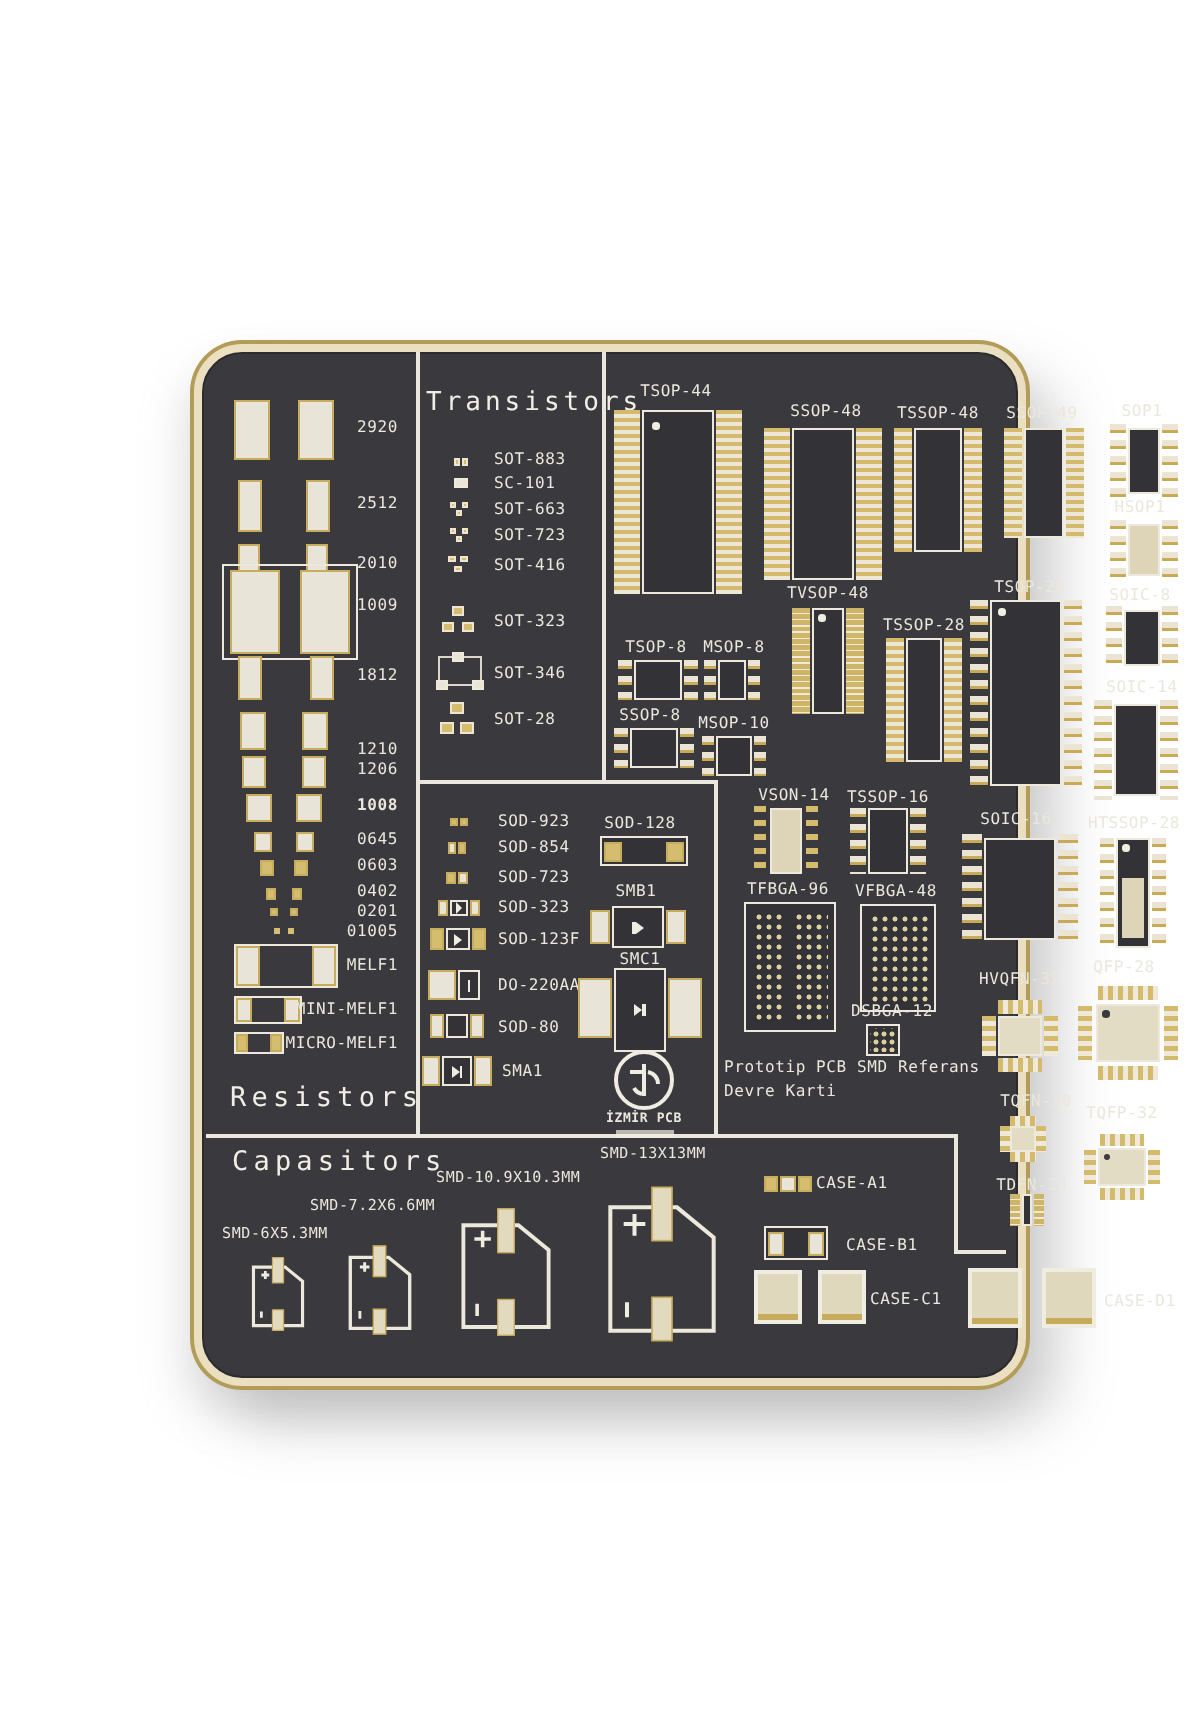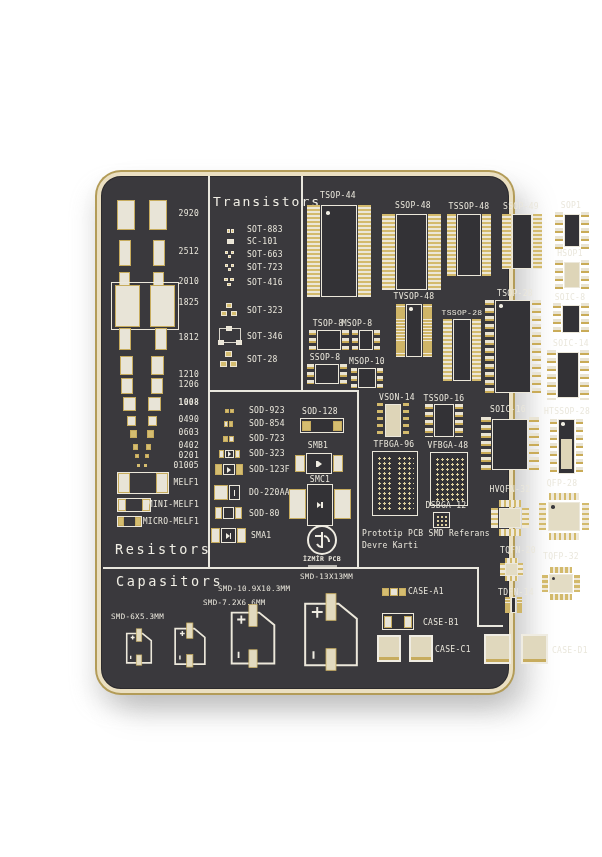--- a/index.html
+++ b/index.html
@@ -88,21 +88,21 @@
    <div class="lbl r" style="top:72px;">2512</div>
    <div class="res" style="left:18px;top:96px;gap:23px;">
           <span class="pad" style="width:11px;height:22px;"></span>
           <span class="pad" style="width:11px;height:22px;"></span>
         </div>
    <div class="lbl r" style="top:102px;">2010</div>
    <div class="res outl" style="left:10px;top:106px;gap:10px;">
           <span class="pad" style="width:25px;height:42px;"></span>
           <span class="pad" style="width:25px;height:42px;"></span>
         </div>
-   <div class="lbl r" style="top:123px;">1825</div>
+   <div class="lbl r" style="top:123px;">1009</div>
    <div class="res" style="left:18px;top:152px;gap:24px;">
           <span class="pad" style="width:12px;height:22px;"></span>
           <span class="pad" style="width:12px;height:22px;"></span>
         </div>
    <div class="lbl r" style="top:158px;">1812</div>
    <div class="res" style="left:19px;top:180px;gap:18px;">
           <span class="pad" style="width:13px;height:19px;"></span>
           <span class="pad" style="width:13px;height:19px;"></span>
         </div>
    <div class="lbl r" style="top:195px;">1210</div>
@@ -113,21 +113,21 @@
    <div class="lbl r" style="top:205px;">1206</div>
    <div class="res" style="left:22px;top:221px;gap:12px;">
           <span class="pad" style="width:13px;height:14px;"></span>
           <span class="pad" style="width:13px;height:14px;"></span>
         </div>
    <div class="lbl r" style="top:223px;font-weight:bold;">1008</div>
    <div class="res" style="left:26px;top:240px;gap:12px;">
           <span class="pad" style="width:9px;height:10px;"></span>
           <span class="pad" style="width:9px;height:10px;"></span>
         </div>
-   <div class="lbl r" style="top:240px;">0490</div>
+   <div class="lbl r" style="top:240px;">0645</div>
    <div class="res" style="left:29px;top:254px;gap:10px;">
           <span class="pad g" style="width:7px;height:8px;"></span>
           <span class="pad g" style="width:7px;height:8px;"></span>
         </div>
    <div class="lbl r" style="top:253px;">0603</div>
    <div class="res" style="left:32px;top:268px;gap:8px;">
           <span class="pad g" style="width:5px;height:6px;"></span>
           <span class="pad g" style="width:5px;height:6px;"></span>
         </div>
    <div class="lbl r" style="top:266px;">0402</div>
@@ -350,35 +350,35 @@
 
    <div class="lbl c" style="left:313px;top:117px;">TVSOP-48</div>
    <div class="chip" style="left:295px;top:128px;width:36px;height:53px;">
           <div class="pins goldish" style="width:9px;"></div>
           <div class="body">
             <span class="p1" style="left:2px;top:2px;"></span>
           </div>
           <div class="pins goldish" style="width:9px;"></div>
         </div>
 
-   <div class="lbl c" style="left:361px;top:133px;font-family:Liberation Mono, monospace;">TSSOP-28</div>
+   <div class="lbl c" style="left:361px;top:133px;">TSSOP-28</div>
    <div class="chip" style="left:342px;top:143px;width:38px;height:62px;">
           <div class="pins" style="width:9px;"></div>
           <div class="body"></div>
           <div class="pins" style="width:9px;"></div>
         </div>
 
    <div class="lbl c" style="left:227px;top:144px;">TSOP-8</div>
    <div class="chip" style="left:208px;top:154px;width:40px;height:20px;">
           <div class="pins sp" style="width:7px;"></div>
           <div class="body"></div>
           <div class="pins sp" style="width:7px;"></div>
         </div>
 
-   <div class="lbl c" style="left:256px;top:144px;">MSOP-8</div>
+   <div class="lbl c" style="left:266px;top:144px;">MSOP-8</div>
    <div class="chip" style="left:251px;top:154px;width:28px;height:20px;">
           <div class="pins sp" style="width:6px;"></div>
           <div class="body"></div>
           <div class="pins sp" style="width:6px;"></div>
         </div>
 
    <div class="lbl c" style="left:224px;top:178px;">SSOP-8</div>
    <div class="chip" style="left:206px;top:188px;width:40px;height:20px;">
           <div class="pins sp" style="width:7px;"></div>
           <div class="body"></div>
@@ -516,21 +516,21 @@
    <div class="h1" style="left:15px;top:397px;">Capasitors</div>
 
    <div class="lbl sm" style="left:10px;top:437px;">SMD-6X5.3MM</div>
    <svg style="left: 24px; top: 452px; position: absolute;" width="28" height="38" viewBox="0 0 66 96">
           <polygon points="2,14 42,14 64,32 64,88 2,88" fill="none" stroke="#ece8db" stroke-width="4"></polygon>
           <rect x="26" y="2" width="14" height="32" fill="#e2dabf" stroke="#c7ac5e" stroke-width="1.5"></rect>
           <rect x="26" y="68" width="14" height="26" fill="#e2dabf" stroke="#c7ac5e" stroke-width="1.5"></rect>
           <path d="M12 24 h10 M17 19 v10 M12 78 v-8" stroke="#efece2" stroke-width="3.5" fill="none"></path>
         </svg>
 
-   <div class="lbl sm" style="left:54px;top:423px;margin-left:48px;">SMD-7.2X6.6MM</div>
+   <div class="lbl sm" style="left:54px;top:423px;">SMD-7.2X6.6MM</div>
    <svg style="left: 70px; top: 446px; position: absolute;" width="38" height="46" viewBox="0 0 66 96">
           <polygon points="2,14 42,14 64,32 64,88 2,88" fill="none" stroke="#ece8db" stroke-width="3.5"></polygon>
           <rect x="26" y="2" width="13" height="32" fill="#e2dabf" stroke="#c7ac5e" stroke-width="1.5"></rect>
           <rect x="26" y="68" width="13" height="26" fill="#e2dabf" stroke="#c7ac5e" stroke-width="1.5"></rect>
           <path d="M12 24 h10 M17 19 v10 M12 78 v-8" stroke="#efece2" stroke-width="3" fill="none"></path>
         </svg>
 
    <div class="lbl sm" style="left:117px;top:409px;">SMD-10.9X10.3MM</div>
    <svg style="left: 123px; top: 427px; position: absolute;" width="58" height="66" viewBox="0 0 66 96">
           <polygon points="2,14 42,14 64,32 64,88 2,88" fill="none" stroke="#ece8db" stroke-width="2.8"></polygon>

